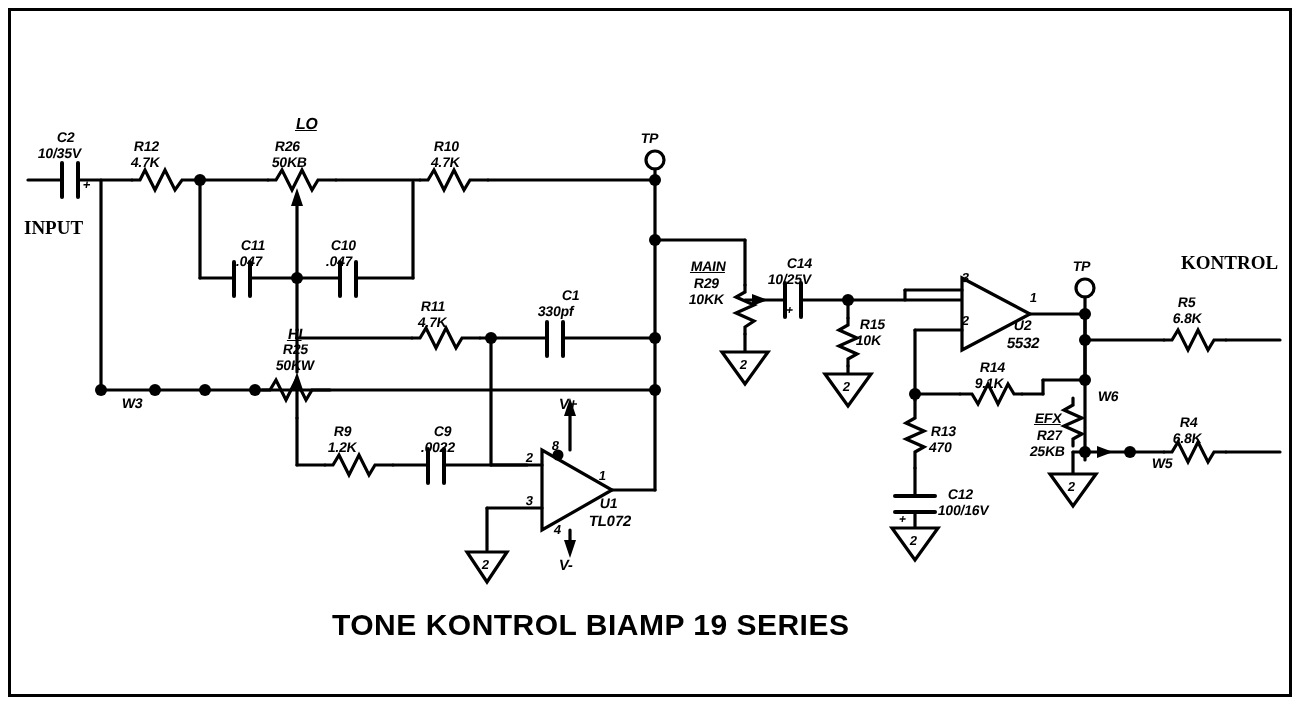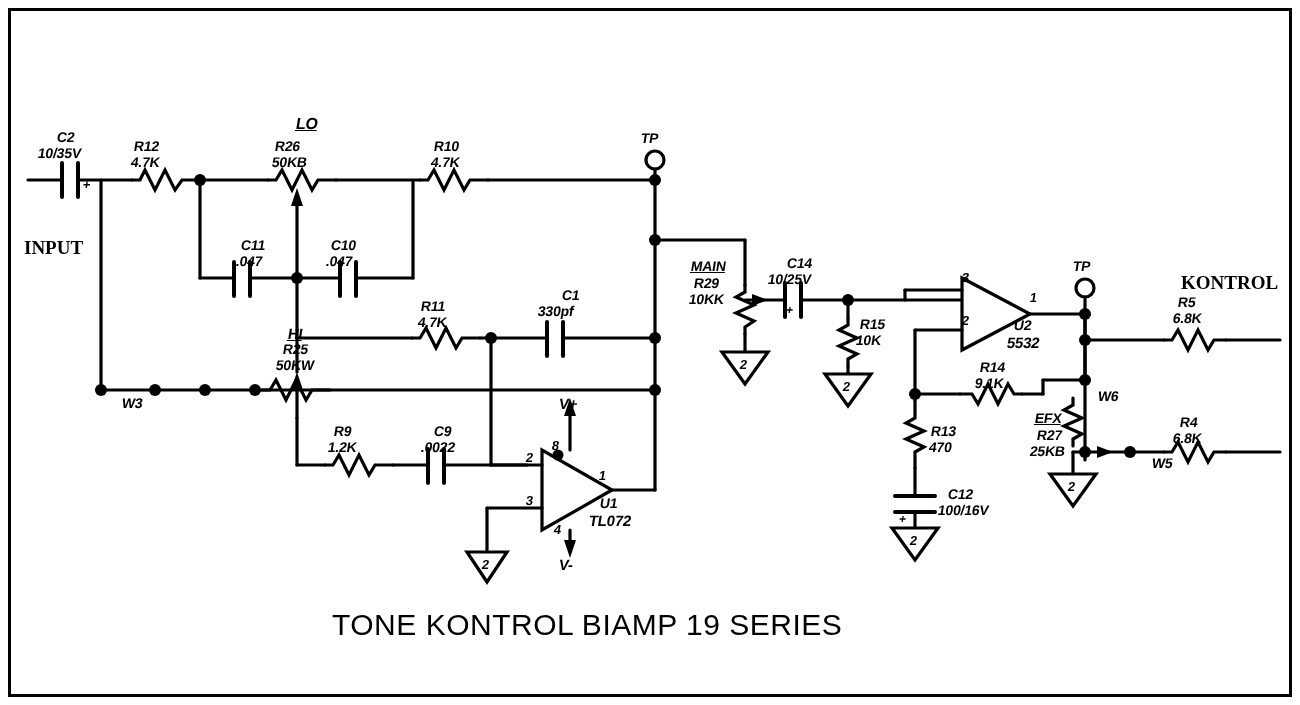--- a/index.html
+++ b/index.html
@@ -4,24 +4,24 @@
 <style>
   html,body{margin:0;padding:0;background:#ffffff;}
   body{font-family:"Liberation Serif",serif;}
   #root{position:relative;width:1300px;height:705px;background:#ffffff;overflow:hidden;}
   #frame{position:absolute;left:8px;top:8px;width:1284px;height:689px;border:3px solid #000;box-sizing:border-box;}
   svg.sheet{position:absolute;left:0;top:0;width:1300px;height:705px;}
   .lbl{position:absolute;font-family:"Liberation Sans",sans-serif;font-weight:bold;
        color:#000;line-height:1.02;white-space:pre;letter-spacing:-0.2px;
        transform:skewX(-9deg);font-size:14px;}
   .lbl.u{text-decoration:underline;}
-  .bigtitle{position:absolute;font-family:"Liberation Sans",sans-serif;font-weight:normal;
+  .bigtitle{position:absolute;font-family:"Liberation Sans",sans-serif;font-weight:bold;
        font-size:30px;color:#000;letter-spacing:0.5px;white-space:nowrap;}
   .ioword{position:absolute;font-family:"Liberation Serif",serif;font-weight:bold;
-       font-size:19px;color:#000;white-space:nowrap;margin-top:20px;}
+       font-size:19px;color:#000;white-space:nowrap;}
   .pin{position:absolute;font-family:"Liberation Sans",sans-serif;font-weight:bold;
        font-size:13px;color:#000;transform:skewX(-9deg);}
   .gndnum{position:absolute;font-family:"Liberation Sans",sans-serif;font-weight:bold;
        font-size:13px;color:#000;transform:skewX(-9deg);}
 </style>
 </head>
 <body>
 
 <div id="root">
 

